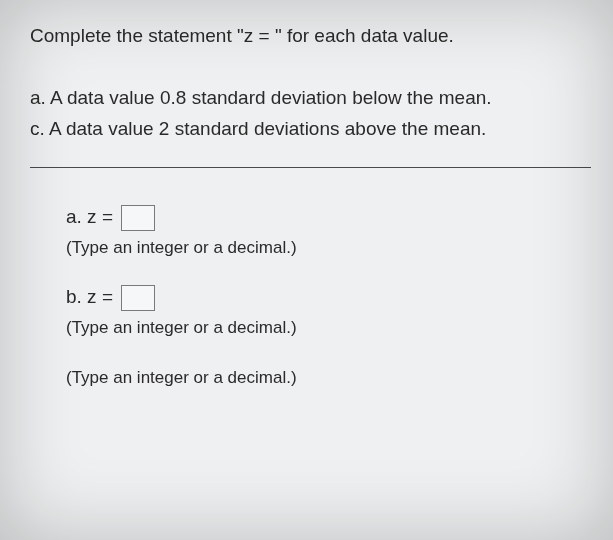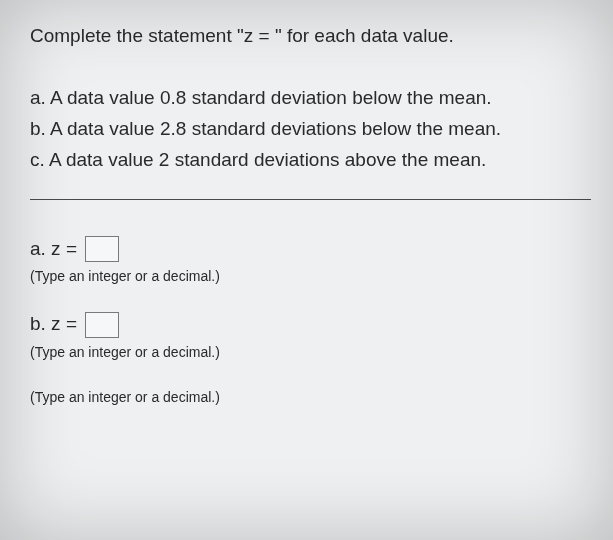--- a/index.html
+++ b/index.html
@@ -30,20 +30,21 @@
       margin-bottom: 2px;
     }
     .hr {
       border: none;
       border-top: 1.5px solid #4a4a4a;
       margin: 0 0 36px 0;
       width: 100%;
     }
     .answer-block {
       margin-bottom: 24px;
+      margin-left: 36px;
     }
     .answer-row {
       display: flex;
       align-items: center;
       font-size: 19px;
       line-height: 1.4;
       margin-bottom: 4px;
     }
     .answer-row .label {
       margin-right: 6px;
@@ -53,40 +54,39 @@
       height: 26px;
       border: 1px solid #7a7a7a;
       background: #f6f7f8;
       display: inline-block;
       font-size: 16px;
       text-align: center;
       padding: 0;
       margin-left: 2px;
     }
     .hint {
-      font-size: 14px;
+      font-size: 17px;
       line-height: 1.5;
     }
     .vignette {
       pointer-events: none;
       position: absolute;
       inset: 0;
       box-shadow: inset 0 0 80px rgba(0,0,0,0.22);
     }
   </style>
 </head>
 <body>
 
 <div class="container">
 
   <p class="intro">Complete the statement "z = " for each data value.</p>
 
   <div class="prompts">
     <div class="line">a. A data value 0.8 standard deviation below the mean.</div>
-    <div class="line">b. A data value 2.8 standard deviations below the mean.</div>
     <div class="line">c. A data value 2 standard deviations above the mean.</div>
   </div>
 
   <hr class="hr">
 
   <div class="answer-block">
     <div class="answer-row">
       <span class="label">a. z =</span>
       <input class="input-box" type="text" value="" style="">
     </div>

